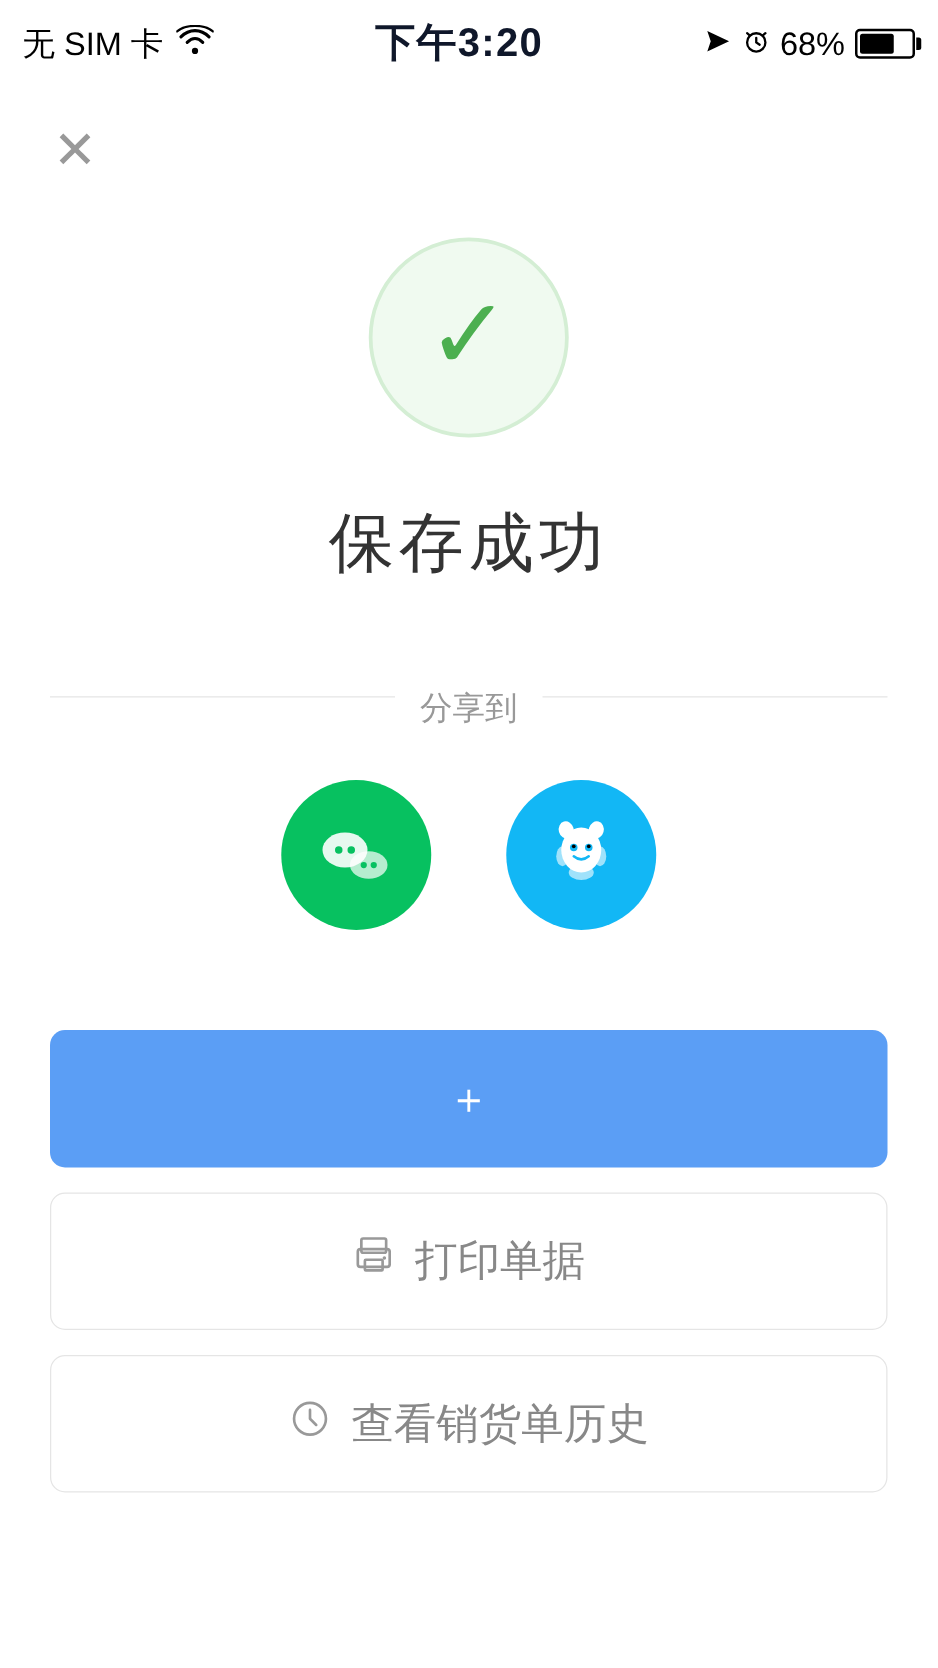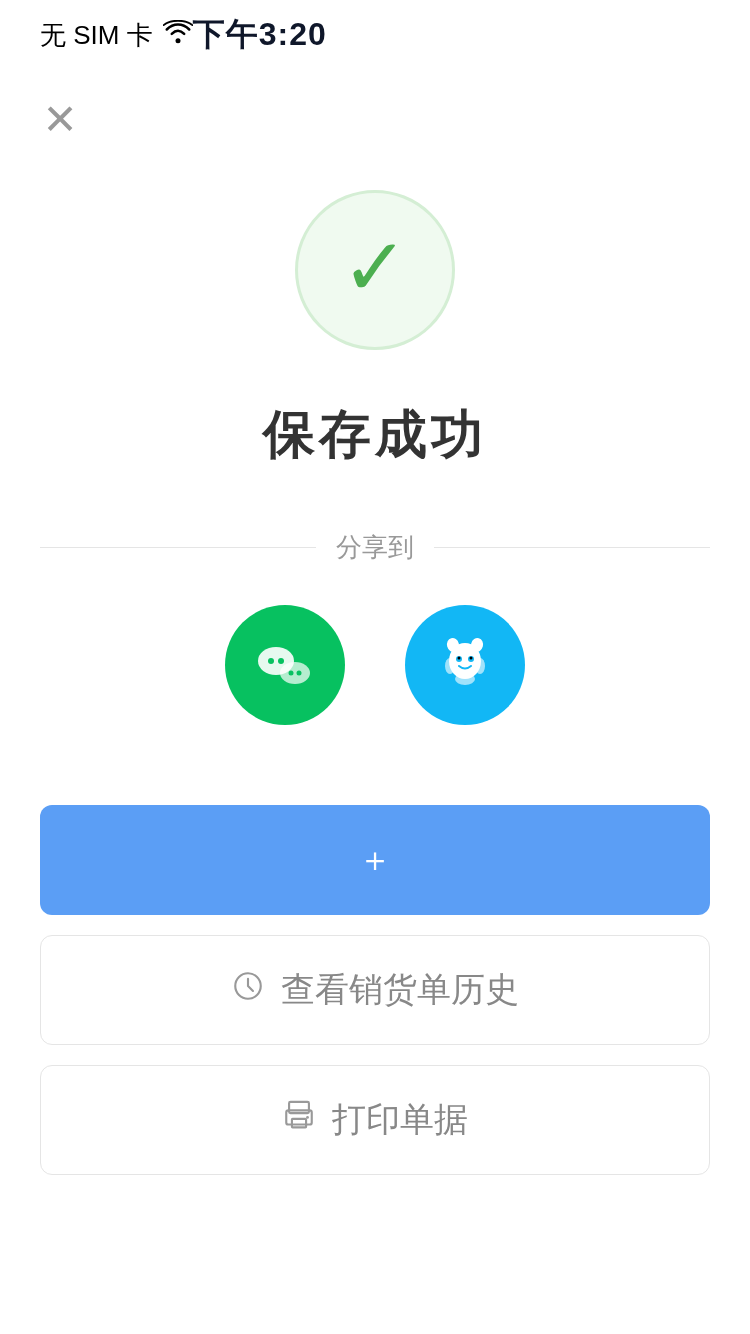--- a/index.html
+++ b/index.html
@@ -14,21 +14,22 @@
       flex-direction: column;
       align-items: stretch;
     }
 
     
     .status-bar {
       width: 100%;
       height: 70px;
       display: flex;
       align-items: center;
-      padding: 0 40px;
+      justify-content: space-between;
+      padding: 0 18px;
       background: #ffffff;
     }
 
     .status-left {
       display: flex;
       align-items: center;
       gap: 10px;
       font-size: 26px;
       color: #000;
       font-weight: 400;
@@ -122,21 +123,21 @@
       font-size: 80px;
       color: #4CAF50;
       line-height: 1;
       margin-top: -4px;
     }
 
     
     .success-title {
       font-size: 52px;
       color: #333;
-      font-weight: 700;
+      font-weight: 400;
       margin-bottom: 60px;
       letter-spacing: 4px;
     }
 
     
     .share-divider {
       width: 100%;
       display: flex;
       align-items: center;
       gap: 20px;
@@ -146,20 +147,21 @@
     .divider-line {
       flex: 1;
       height: 1px;
       background: #e5e5e5;
     }
 
     .divider-text {
       font-size: 26px;
       color: #999;
       white-space: nowrap;
+      margin-top: 19px;
     }
 
     
     .share-icons {
       display: flex;
       gap: 60px;
       align-items: center;
       margin-bottom: 80px;
     }
 
@@ -241,20 +243,39 @@
       
       <svg width="30" height="24" viewBox="0 0 24 18" fill="none">
         <path d="M12 14a2 2 0 1 1 0 4 2 2 0 0 1 0-4z" fill="#000"></path>
         <path d="M7 10.5C8.5 9 10.1 8 12 8s3.5 1 4.95 2.5" stroke="#000" stroke-width="2" stroke-linecap="round" fill="none"></path>
         <path d="M3 7C5.5 4.5 8.6 3 12 3s6.5 1.5 9 4" stroke="#000" stroke-width="2" stroke-linecap="round" fill="none"></path>
         <path d="M0.5 3.5C3.5 1 7.5 0 12 0s8.5 1 11.5 3.5" stroke="#000" stroke-width="1.5" stroke-linecap="round" fill="none"></path>
       </svg>
     </span>
   </div>
   <div class="status-center">下午3:20</div>
+  <div class="status-right">
+    <span>
+      <svg width="22" height="22" viewBox="0 0 24 24" fill="none">
+        <path d="M5 12L2 3l19 9-19 9 3-9z" fill="#000"></path>
+      </svg>
+    </span>
+    <span>
+      <svg width="22" height="22" viewBox="0 0 24 24" fill="none">
+        <circle cx="12" cy="13" r="8" stroke="#000" stroke-width="2" fill="none"></circle>
+        <path d="M12 9v4l3 2" stroke="#000" stroke-width="2" stroke-linecap="round"></path>
+        <path d="M4 5l2.5 2" stroke="#000" stroke-width="2" stroke-linecap="round"></path>
+        <path d="M20 5l-2.5 2" stroke="#000" stroke-width="2" stroke-linecap="round"></path>
+      </svg>
+    </span>
+    <span>68%</span>
+    <div class="battery-icon">
+      <div class="battery-fill"></div>
+    </div>
+  </div>
 </div>
 
 <div class="close-btn">
   <span class="close-x">✕</span>
 </div>
 
 <div class="main-content">
 
   <div class="success-circle">
     <span class="check-mark">✓</span>
@@ -302,32 +323,32 @@
     </div>
   </div>
 
   <button class="action-btn primary">
     <span class="btn-icon">＋</span>
   </button>
 
   <button class="action-btn secondary">
     <span class="btn-icon">
       <svg width="34" height="34" viewBox="0 0 24 24" fill="none">
-        <circle cx="12" cy="12" r="9" stroke="#999" stroke-width="1.5" fill="none"></circle>
-        <path d="M12 7v5l3.5 3.5" stroke="#999" stroke-width="1.5" stroke-linecap="round" stroke-linejoin="round"></path>
-      </svg>
-    </span>
-    <span class="btn-label">查看销货单历史</span>
-  </button>
-
-  <button class="action-btn secondary">
-    <span class="btn-icon">
-      <svg width="34" height="34" viewBox="0 0 24 24" fill="none">
         <rect x="5" y="2" width="14" height="8" rx="1" stroke="#999" stroke-width="1.5" fill="none"></rect>
         <rect x="3" y="8" width="18" height="10" rx="1.5" stroke="#999" stroke-width="1.5" fill="none"></rect>
         <rect x="7" y="14" width="10" height="6" rx="0.5" stroke="#999" stroke-width="1.5" fill="none"></rect>
         <circle cx="18" cy="13" r="1" fill="#999"></circle>
       </svg>
     </span>
     <span class="btn-label">打印单据</span>
   </button>
 
+  <button class="action-btn secondary">
+    <span class="btn-icon">
+      <svg width="34" height="34" viewBox="0 0 24 24" fill="none">
+        <circle cx="12" cy="12" r="9" stroke="#999" stroke-width="1.5" fill="none"></circle>
+        <path d="M12 7v5l3.5 3.5" stroke="#999" stroke-width="1.5" stroke-linecap="round" stroke-linejoin="round"></path>
+      </svg>
+    </span>
+    <span class="btn-label">查看销货单历史</span>
+  </button>
+
 </div>
 
 </body></html>

